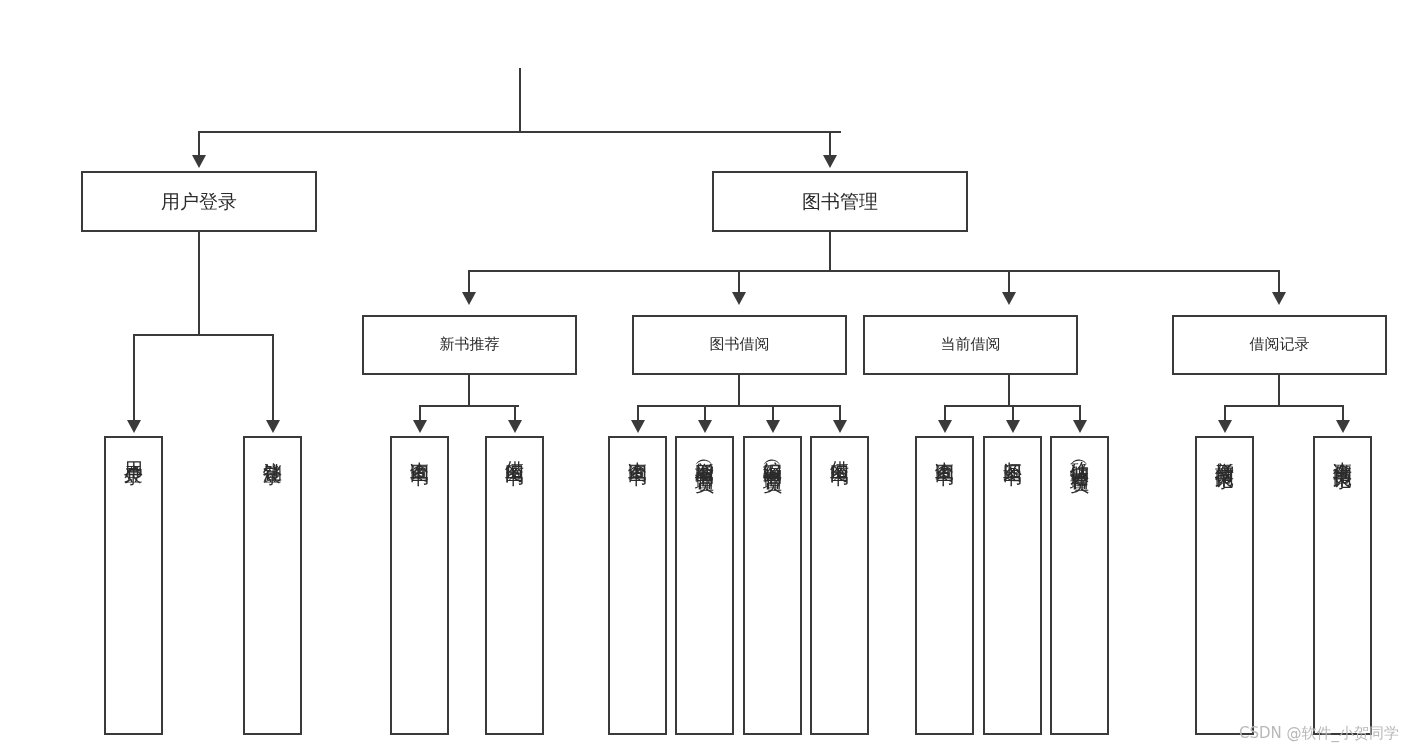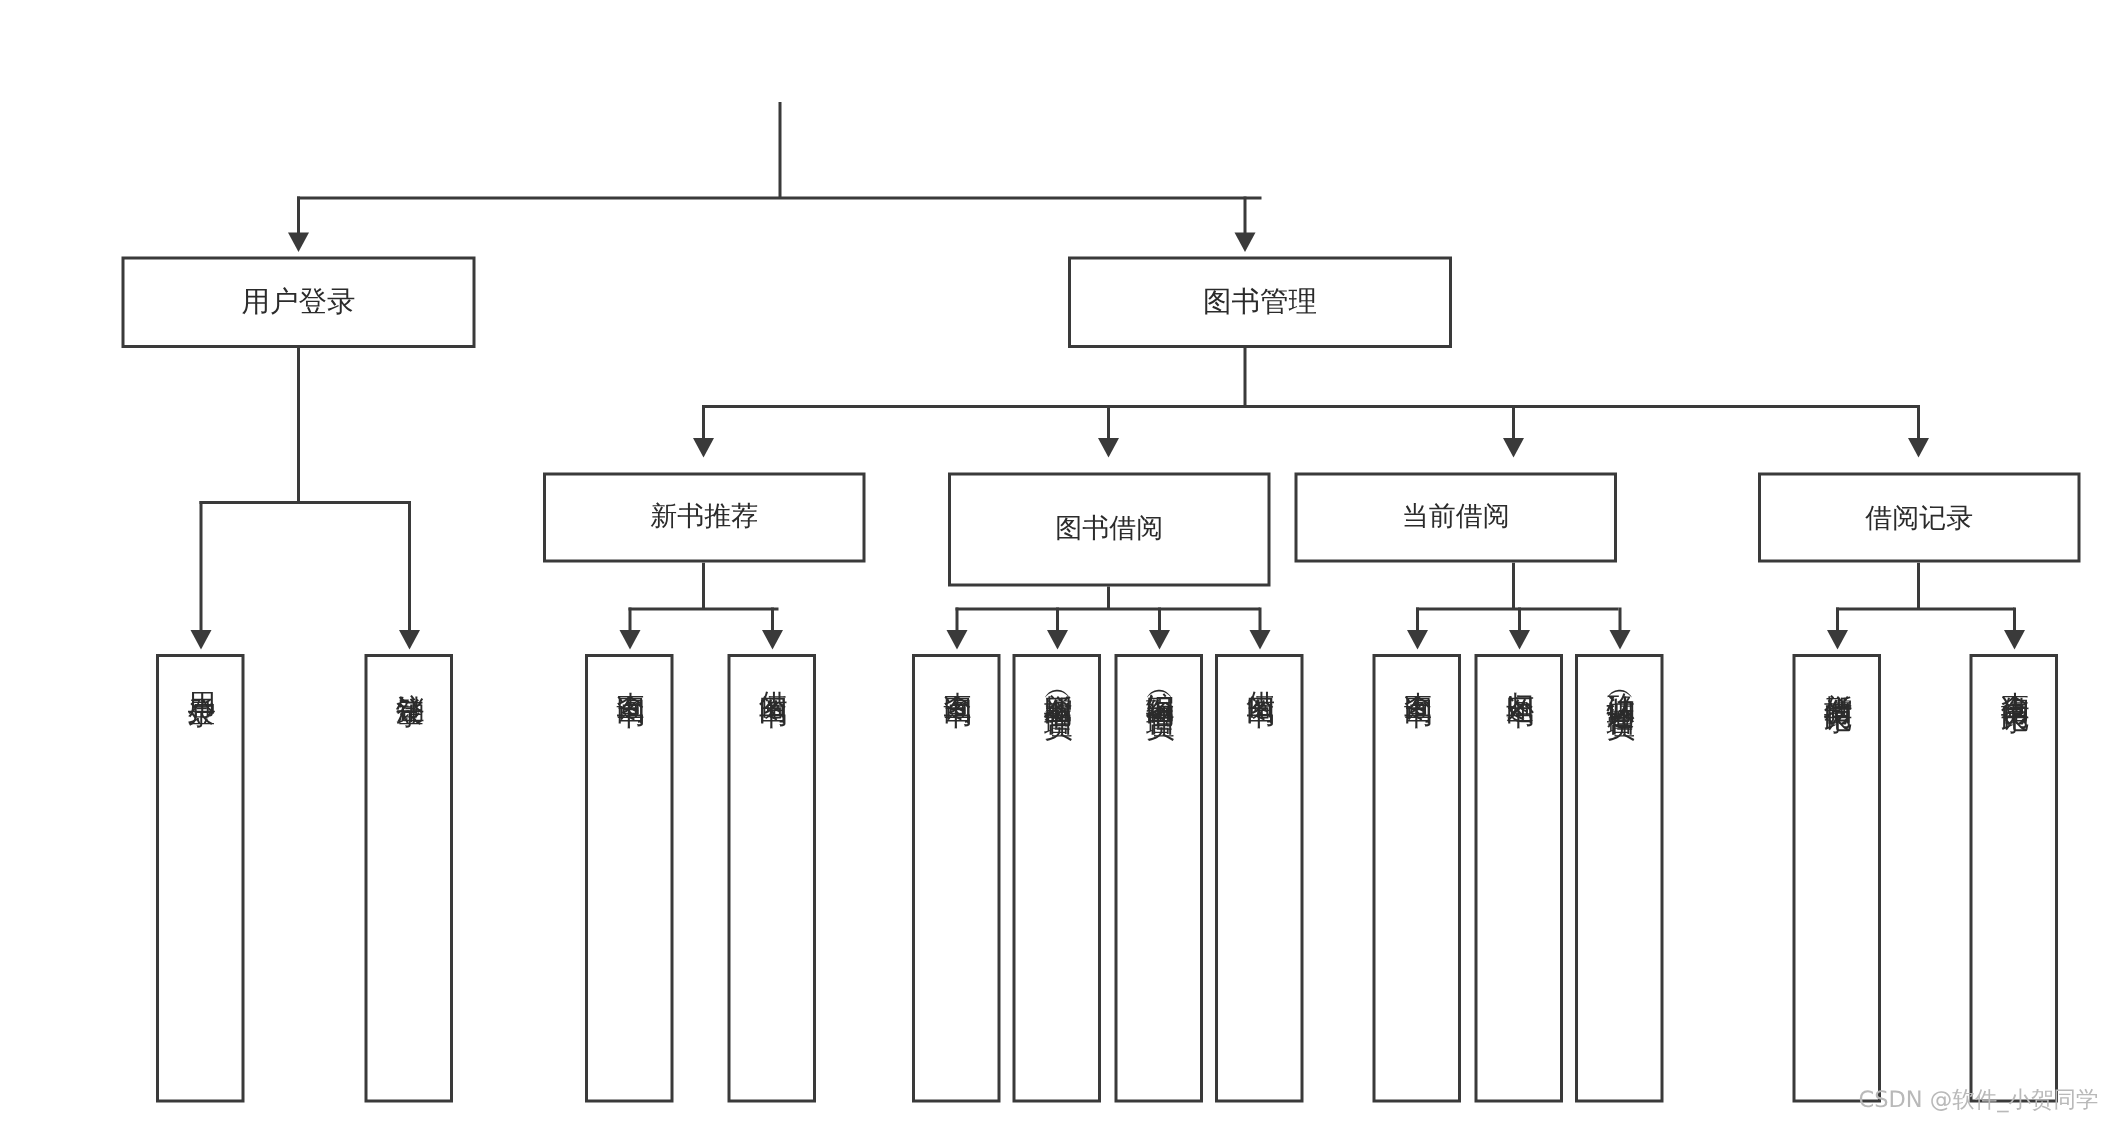--- a/index.html
+++ b/index.html
@@ -6,21 +6,21 @@
   body{width:1405px;height:747px;overflow:hidden;
        font-family:"DejaVu Sans","Liberation Sans",sans-serif;color:#2b2b2b;}
   #stage{position:relative;width:1405px;height:747px;background:#fff;}
 
   .node{position:absolute;box-sizing:border-box;background:#fff;
         border:2px solid #3a3a3a;display:flex;align-items:center;justify-content:center;}
   .node span{display:block;line-height:1.15;}
 
   .root{font-size:21px;}
   .lvl2{font-size:19px;}
-  .lvl3{font-size:18px;}
+  .lvl3{font-size:15px;}
 
   
   .leaf{align-items:flex-start;justify-content:center;padding-top:8px;}
   .leaf span{
     writing-mode:vertical-rl;
     text-orientation:upright;
     letter-spacing:2px;
     font-size:19px;
     white-space:nowrap;
     transform:none;
@@ -104,27 +104,27 @@
   <div class="node lvl2" style="left:81px;top:171px;width:236px;height:61px;">
     <span>用户登录</span>
   </div>
   <div class="node lvl2" style="left:712px;top:171px;width:256px;height:61px;">
     <span>图书管理</span>
   </div>
 
   <div class="node lvl3" style="left:362px;top:315px;width:215px;height:60px;">
     <span>新书推荐</span>
   </div>
-  <div class="node lvl3" style="left:632px;top:315px;width:215px;height:76px;">
+  <div class="node lvl3" style="left:632px;top:315px;width:215px;height:60px;">
     <span>图书借阅</span>
   </div>
   <div class="node lvl3" style="left:863px;top:315px;width:215px;height:60px;">
     <span>当前借阅</span>
   </div>
-  <div class="node lvl3" style="left:1172px;top:315px;width:215px;height:60px;font-family:Liberation Serif, serif;">
+  <div class="node lvl3" style="left:1172px;top:315px;width:215px;height:60px;">
     <span>借阅记录</span>
   </div>
 
   <div class="node leaf" style="left:104px;top:436px;width:59px;height:299px;">
     <span>用户登录</span>
   </div>
   <div class="node leaf" style="left:243px;top:436px;width:59px;height:299px;">
     <span>注销登录</span>
   </div>
 

